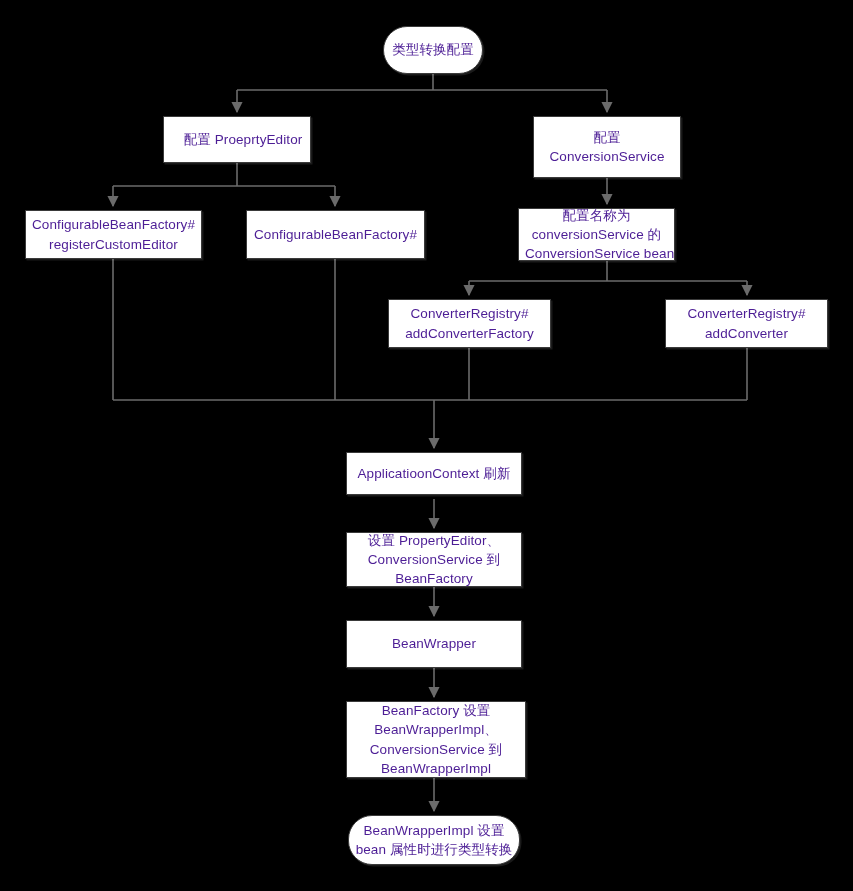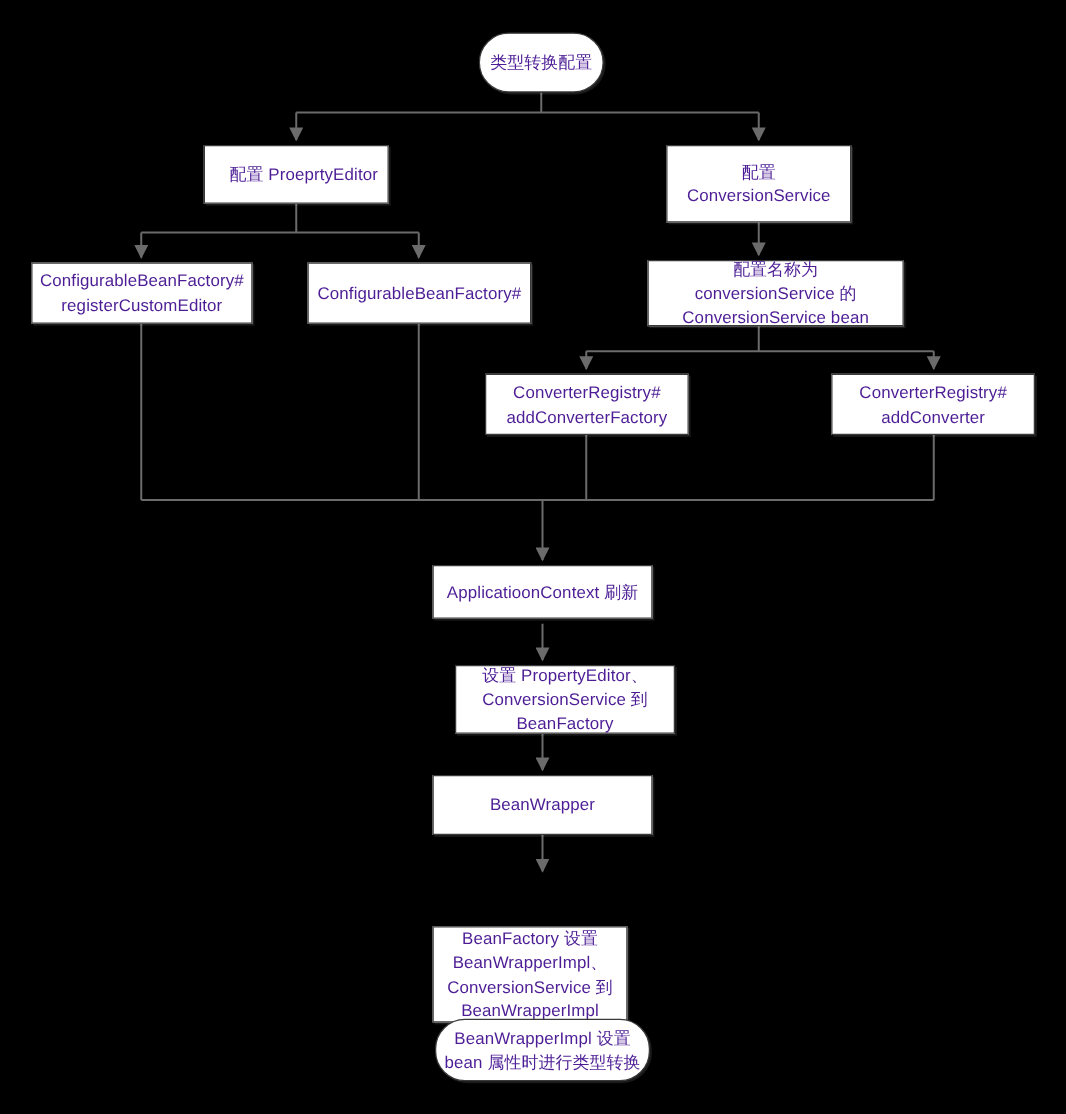--- a/index.html
+++ b/index.html
@@ -123,21 +123,21 @@
         <span>registerCustomEditor</span>
       </div>
   </div>
 
   <div class="node" style="left:246px; top:210px; width:179px; height:49px;">
     <div class="lines">
         <span>ConfigurableBeanFactory#</span>
       </div>
   </div>
 
-  <div class="node" style="left:518px; top:208px; width:205px; height:53px;">
+  <div class="node" style="left:518px; top:208px; width:157px; height:53px;">
     <div class="lines">
         <span>配置名称为</span>
         <span>conversionService 的</span>
         <span>ConversionService bean</span>
       </div>
   </div>
 
   <div class="node" style="left:388px; top:299px; width:163px; height:49px;">
     <div class="lines">
         <span>ConverterRegistry#</span>
@@ -151,35 +151,35 @@
         <span>addConverter</span>
       </div>
   </div>
 
   <div class="node" style="left:346px; top:452px; width:176px; height:43px;">
     <div class="lines">
         <span>ApplicatioonContext 刷新</span>
       </div>
   </div>
 
-  <div class="node" style="left:364px; top:532px; width:176px; height:55px;">
+  <div class="node" style="left:346px; top:532px; width:176px; height:55px;">
     <div class="lines">
         <span>设置 PropertyEditor、</span>
         <span>ConversionService 到</span>
         <span>BeanFactory</span>
       </div>
   </div>
 
   <div class="node" style="left:346px; top:620px; width:176px; height:48px;">
     <div class="lines">
         <span>BeanWrapper</span>
       </div>
   </div>
 
-  <div class="node" style="left:346px; top:701px; width:156px; height:77px;margin-top:40px;">
+  <div class="node" style="left:346px; top:701px; width:180px; height:77px;">
     <div class="lines">
         <span>BeanFactory 设置</span>
         <span>BeanWrapperImpl、</span>
         <span>ConversionService 到</span>
         <span>BeanWrapperImpl</span>
       </div>
   </div>
 
   <div class="node rounded" style="left:348px; top:815px; width:172px; height:50px;">
     <div class="lines">

